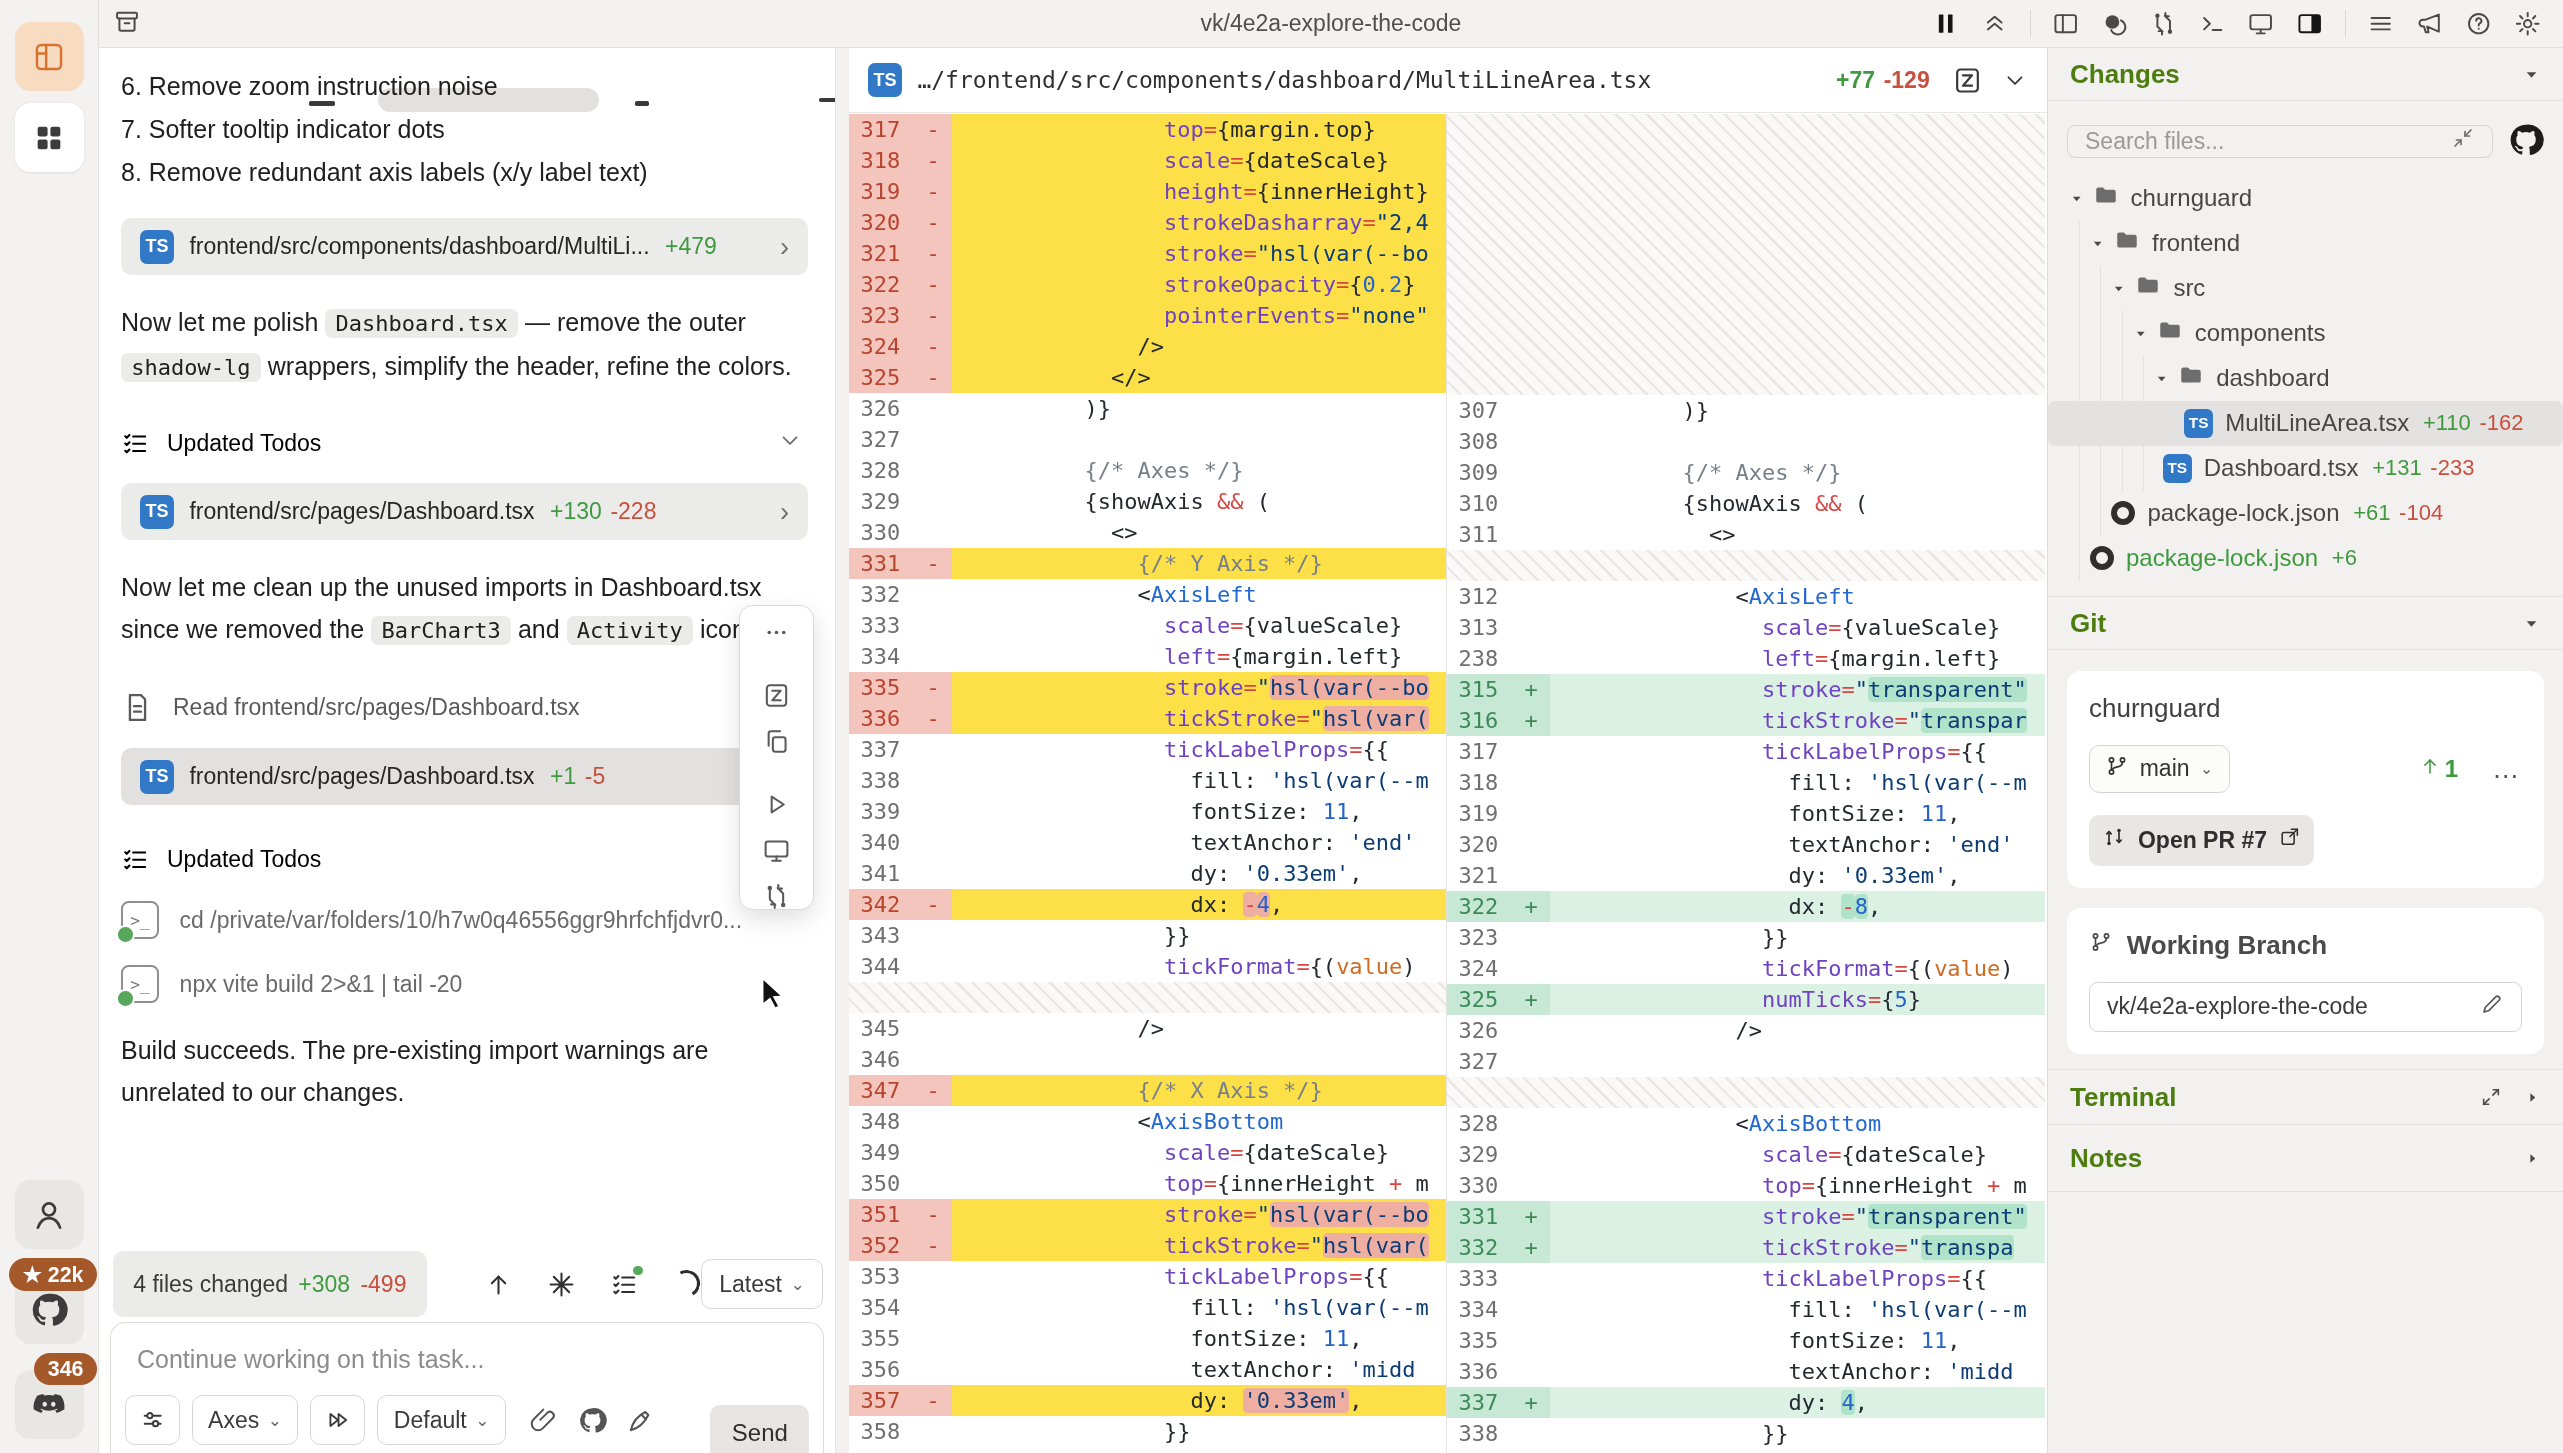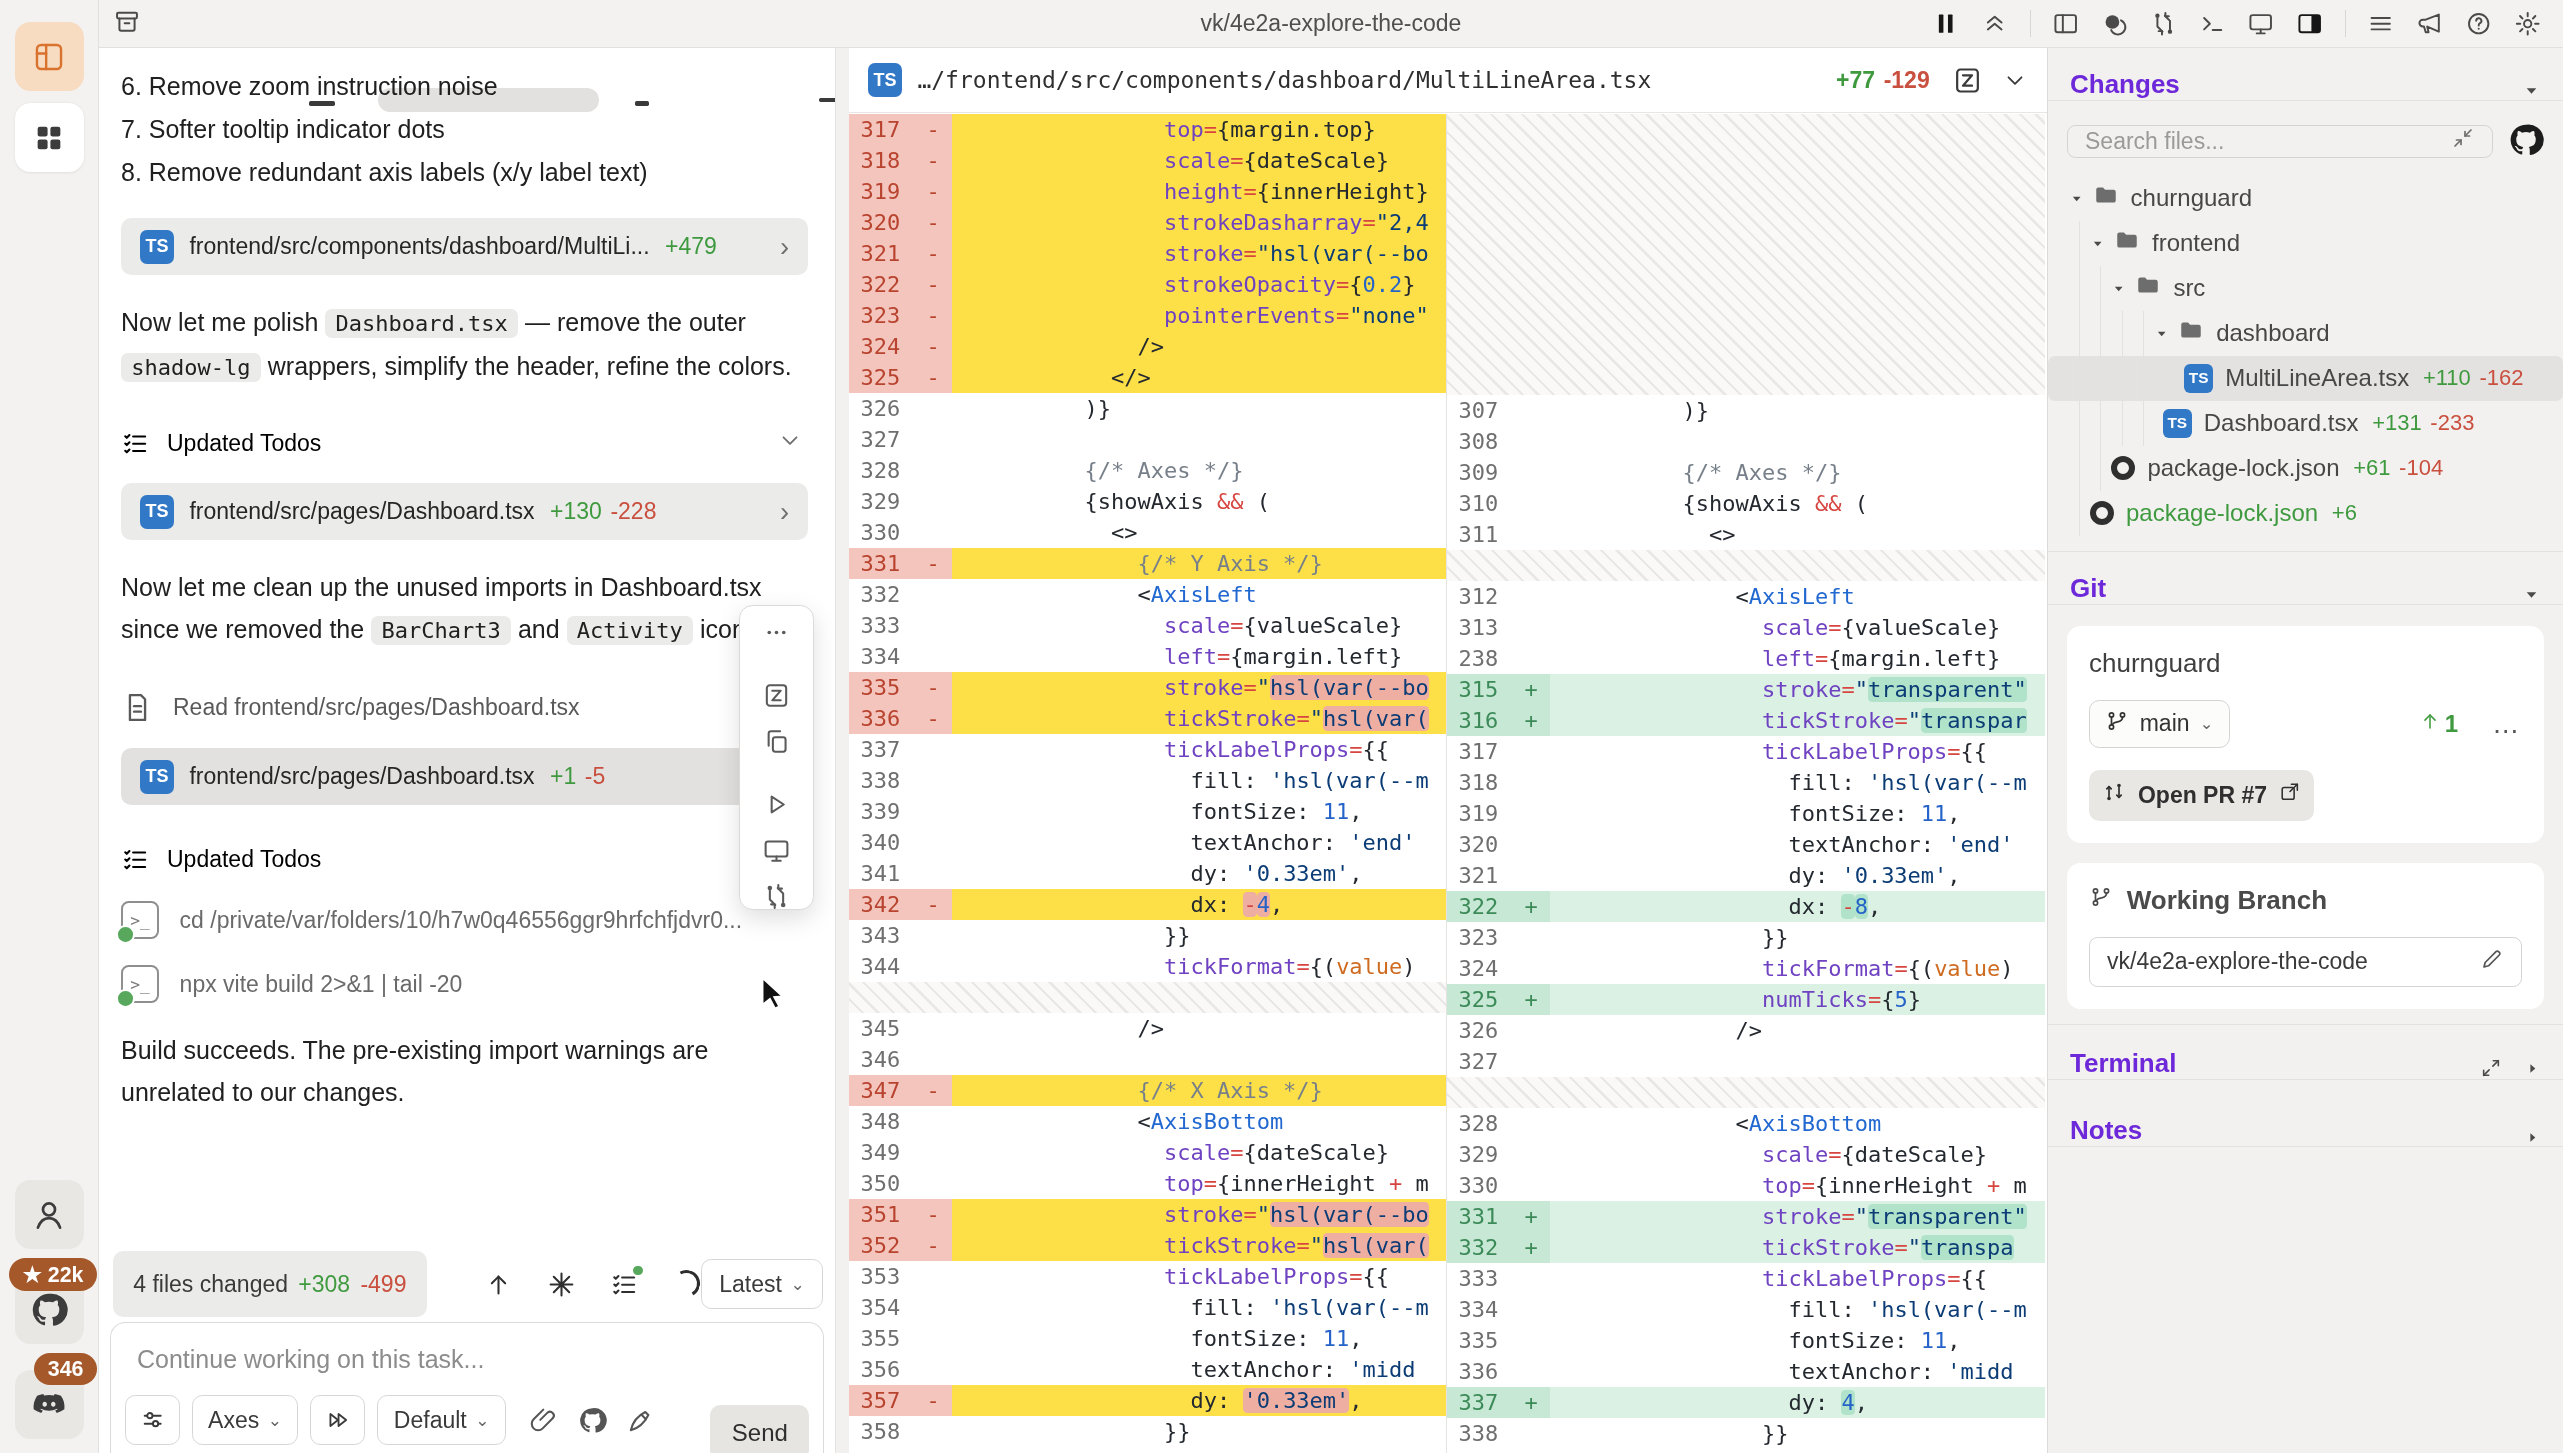--- a/index.html
+++ b/index.html
@@ -77,21 +77,21 @@
   .drow.del .ln,.drow.del .mk{color:#b8432f}
   .drow.add .cd{background:#daf1e4}
   .drow.add .gut{background:#c6e8d5}
   .drow.add .ln,.drow.add .mk{color:#3c8a58}
   .drow.hatch{background:repeating-linear-gradient(45deg,#faf9f8 0 8.6px,#eae8e6 8.6px 11px)}
   .drow.del .hl{background:#efaea2;border-radius:4.3px}
   .drow.add .hl{background:#b0e3ca;border-radius:4.3px}
   .tk-at{color:#6f42c1}.tk-eq{color:#d64540}.tk-pl{color:#24292f}.tk-st{color:#0b3c75}.tk-nm{color:#2563c9}.tk-cm{color:#77808a}.tk-tg{color:#2268d1}.tk-kw{color:#cf6b21}
   
   .side{position:absolute;left:1948px;top:0;right:0;height:100%;background:#f2f1ef;border-left:0.9px solid #dcdad8;overflow:hidden}
-  .s-head{height:53px;display:flex;align-items:flex-end;padding:0 22px;font-size:26px;font-weight:600;color:#6d28d9;border-bottom:0.9px solid #e3e1df}
+  .s-head{height:53px;display:flex;align-items:center;padding:0 22px;font-size:26px;font-weight:600;color:#4d7c0f;border-bottom:0.9px solid #e3e1df}
   .s-head .right{margin-left:auto;display:flex;align-items:center;gap:22px;color:#4a4a4a}
   .search-row{display:flex;align-items:center;margin:20.6px 19px 0}
   .search-input{flex:1;height:33px;border:0.9px solid #d5d3d0;border-radius:8.6px;display:flex;align-items:center;padding:0 17px;color:#9a9a9a;font-size:23px}
   .search-input .right{margin-left:auto;color:#6f6f6f}
   .cat{margin-left:15.4px;color:#1c1c1c}
   .tree{margin-top:15.4px;font-size:24px;color:#474747}
   .trow{height:45px;display:flex;align-items:center;padding-left:20.6px;position:relative;white-space:nowrap;overflow:hidden}
   .trow.selected{background:#e4e2e0;border-radius:6.9px}
   .ig{width:21.4px;height:45px;flex:none;background:linear-gradient(to right,#e3e1df 0.9px,transparent 0.9px);background-position:10.3px 0;background-repeat:no-repeat}
   .caret{width:24px;color:#4a4a4a;flex:none;display:flex;align-items:center}
@@ -1126,20 +1126,39 @@
                 <path fill="currentColor" stroke="none" d="M3 7a2 2 0 0 1 2-2h4.2l2 2.2H19a2 2 0 0 1 2 2V17a2 2 0 0 1-2 2H5a2 2 0 0 1-2-2z"></path>
               </svg>
             </span></span>
           <span class="t-label">src</span>
           <span class="t-cnt"></span>
         </div>
         <div class="trow">
           <span class="ig"></span>
           <span class="ig"></span>
           <span class="ig"></span>
+          <span class="caret">
+            <span style="display: inline-flex;">
+              <svg viewBox="0 0 24 24" width="15.4" height="15.4" fill="none" stroke="currentColor" stroke-width="1.7" stroke-linecap="round" stroke-linejoin="round">
+                <path fill="currentColor" stroke="none" d="M6 9h12l-6 7z"></path>
+              </svg>
+            </span>
+          </span>
+          <span class="f-ico"><span style="display: inline-flex;">
+              <svg viewBox="0 0 24 24" width="26" height="26" fill="none" stroke="currentColor" stroke-width="1.7" stroke-linecap="round" stroke-linejoin="round">
+                <path fill="currentColor" stroke="none" d="M3 7a2 2 0 0 1 2-2h4.2l2 2.2H19a2 2 0 0 1 2 2V17a2 2 0 0 1-2 2H5a2 2 0 0 1-2-2z"></path>
+              </svg>
+            </span></span>
+          <span class="t-label">components</span>
+          <span class="t-cnt"></span>
+        </div>
+        <div class="trow">
+          <span class="ig"></span>
+          <span class="ig"></span>
+          <span class="ig"></span>
           <span class="ig"></span>
           <span class="caret">
             <span style="display: inline-flex;">
               <svg viewBox="0 0 24 24" width="15.4" height="15.4" fill="none" stroke="currentColor" stroke-width="1.7" stroke-linecap="round" stroke-linejoin="round">
                 <path fill="currentColor" stroke="none" d="M6 9h12l-6 7z"></path>
               </svg>
             </span>
           </span>
           <span class="f-ico"><span style="display: inline-flex;">
               <svg viewBox="0 0 24 24" width="26" height="26" fill="none" stroke="currentColor" stroke-width="1.7" stroke-linecap="round" stroke-linejoin="round">

